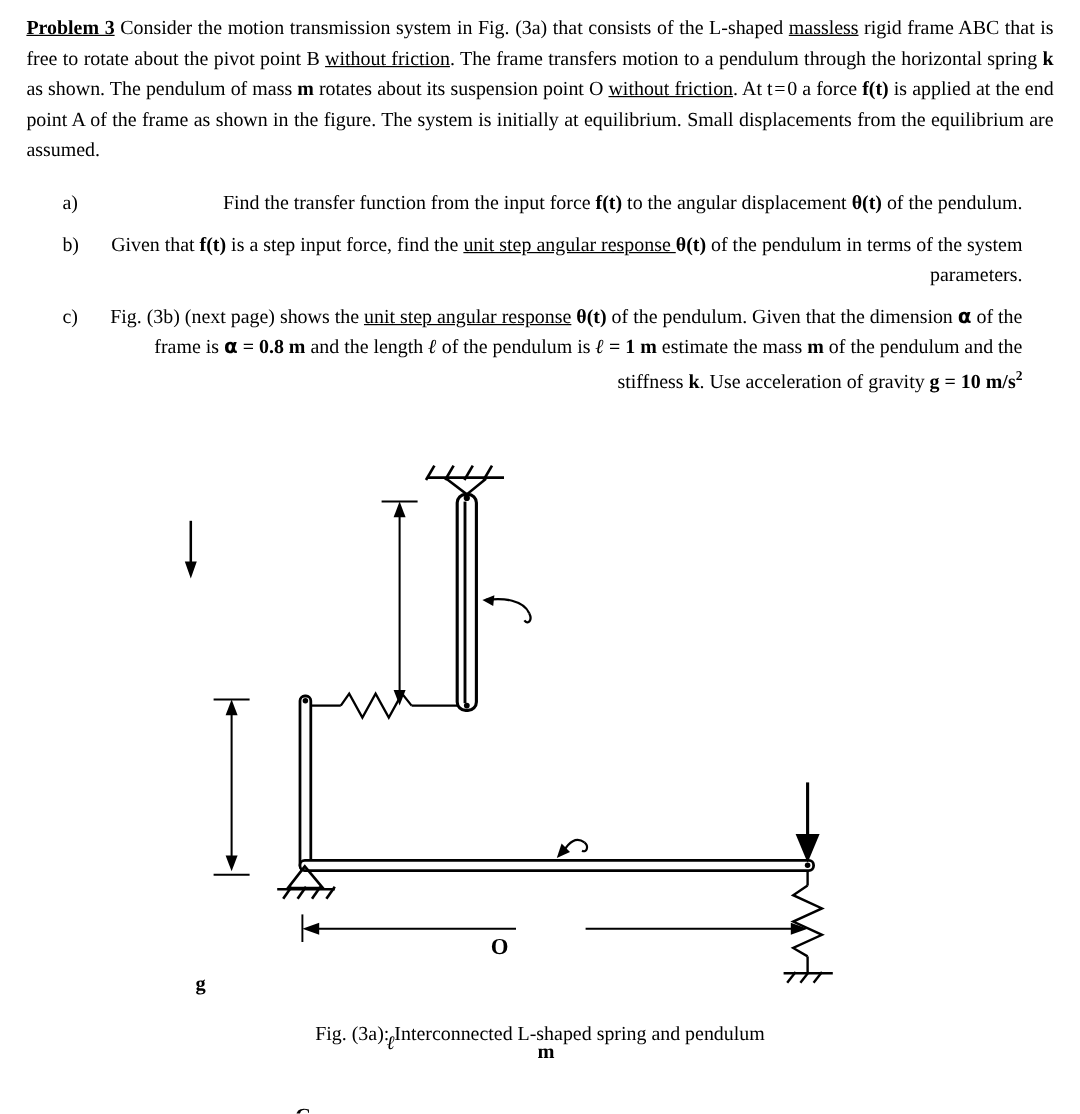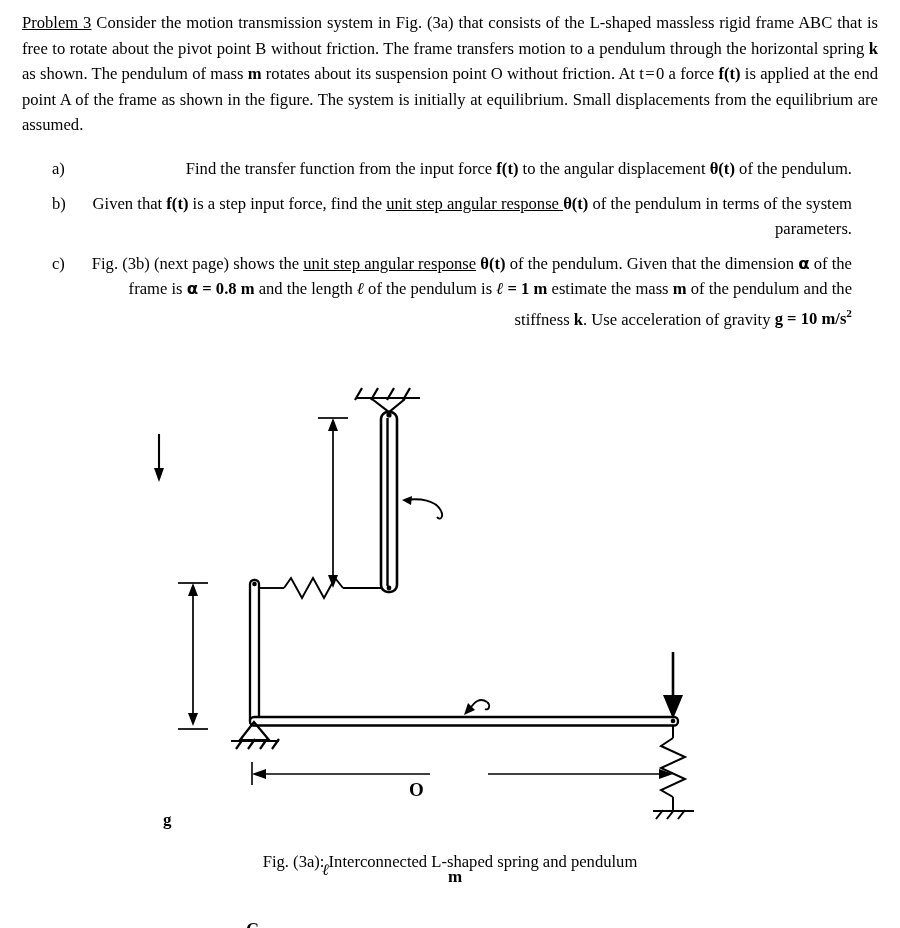--- a/index.html
+++ b/index.html
@@ -26,22 +26,22 @@
     position: absolute;
     left: 22px;
     top: 10px;
     width: 856px;
     font-size: 16.6px;
     line-height: 25.5px;
     text-align: justify;
     text-justify: inter-word;
   }
   .problem-block .bold { font-weight: bold; }
-  .problem-block .uline { }
-  .problem-block .bold-uline { font-weight: normal; text-decoration: underline; }
+  .problem-block .uline { text-decoration: underline; }
+  .problem-block .bold-uline { font-weight: bold; text-decoration: underline; }
 
   
   .parts {
     position: absolute;
     left: 52px;
     top: 156px;
     width: 800px;
     font-size: 16.6px;
     line-height: 25.5px;
   }

